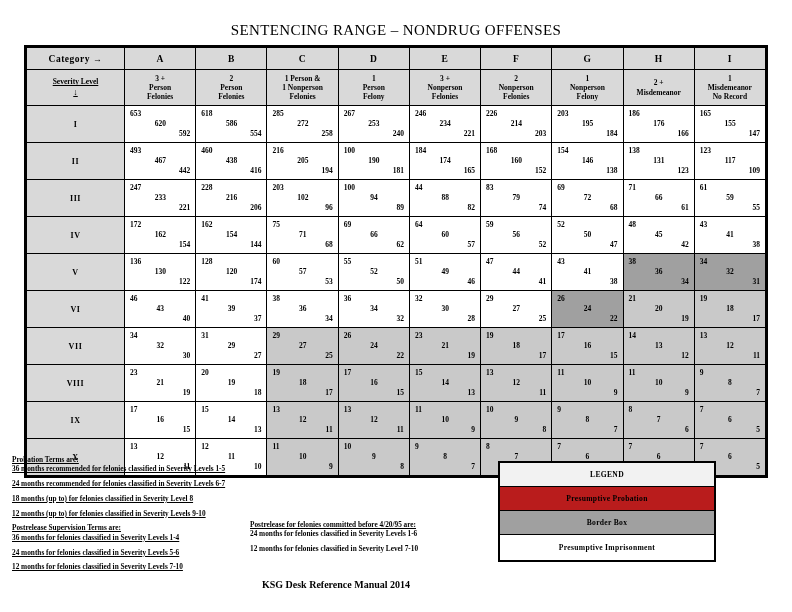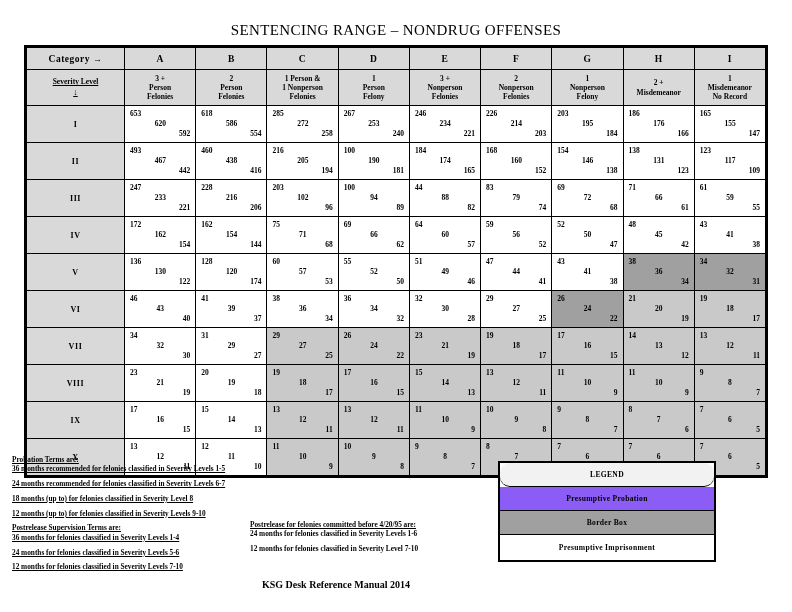--- a/index.html
+++ b/index.html
@@ -116,22 +116,22 @@
     border-bottom:1px solid #000;
     height:23px;
     line-height:23px;
     text-align:center;
     font-size:7.6px;
     font-weight:bold;
     font-family:"Liberation Serif", serif;
     letter-spacing:0.3px;
   }
   .legend .lg-row:last-child{border-bottom:none;height:25px;line-height:25px;}
-  .lg-legend{background:#f2f2f2;border-radius:10px;}
-  .lg-prob{background:#8b5cf6;}
+  .lg-legend{background:#f2f2f2;}
+  .lg-prob{background:#b91c1c;}
   .lg-border{background:#a0a0a0;}
   .lg-imp{background:#ffffff;}
 
   
   .caption{
     position:absolute;left:0;top:578px;width:672px;
     text-align:center;
     font-size:10px;
     font-weight:bold;
     line-height:1.35;

